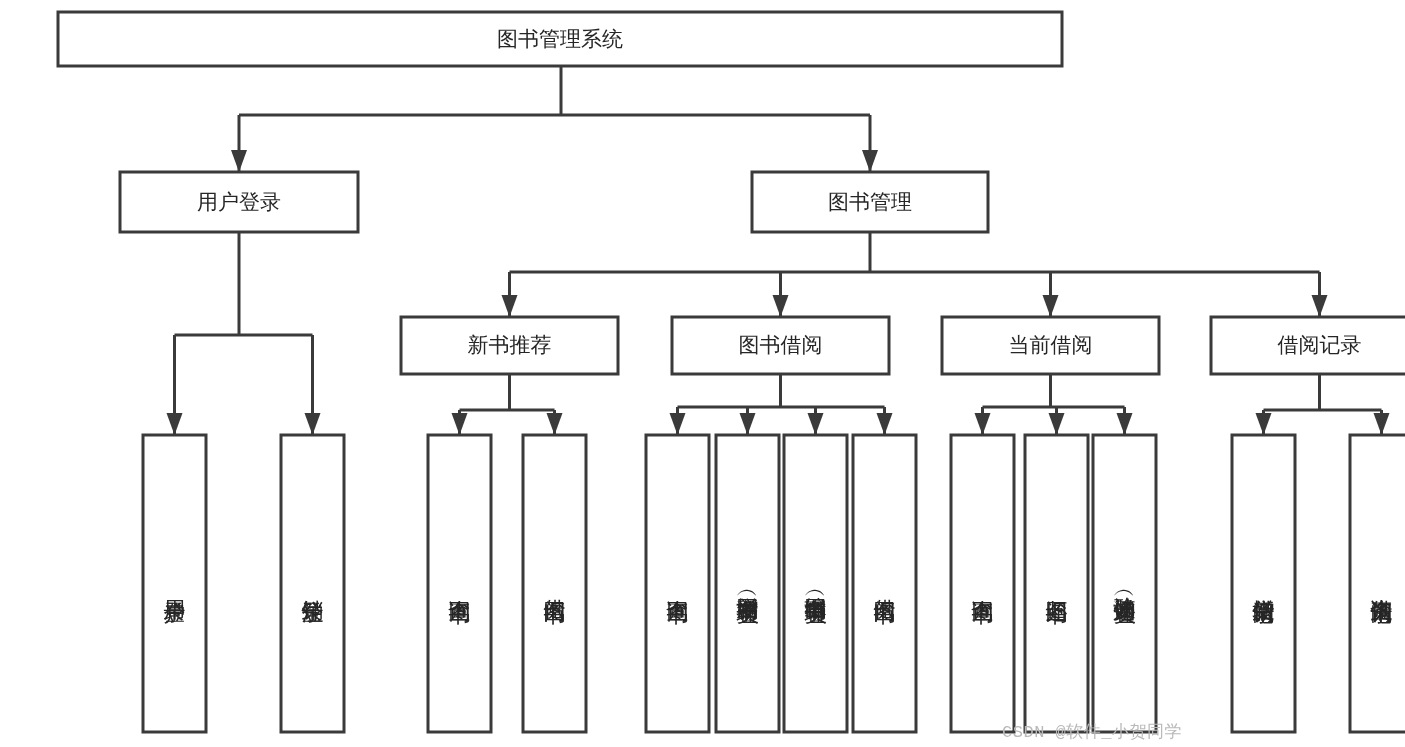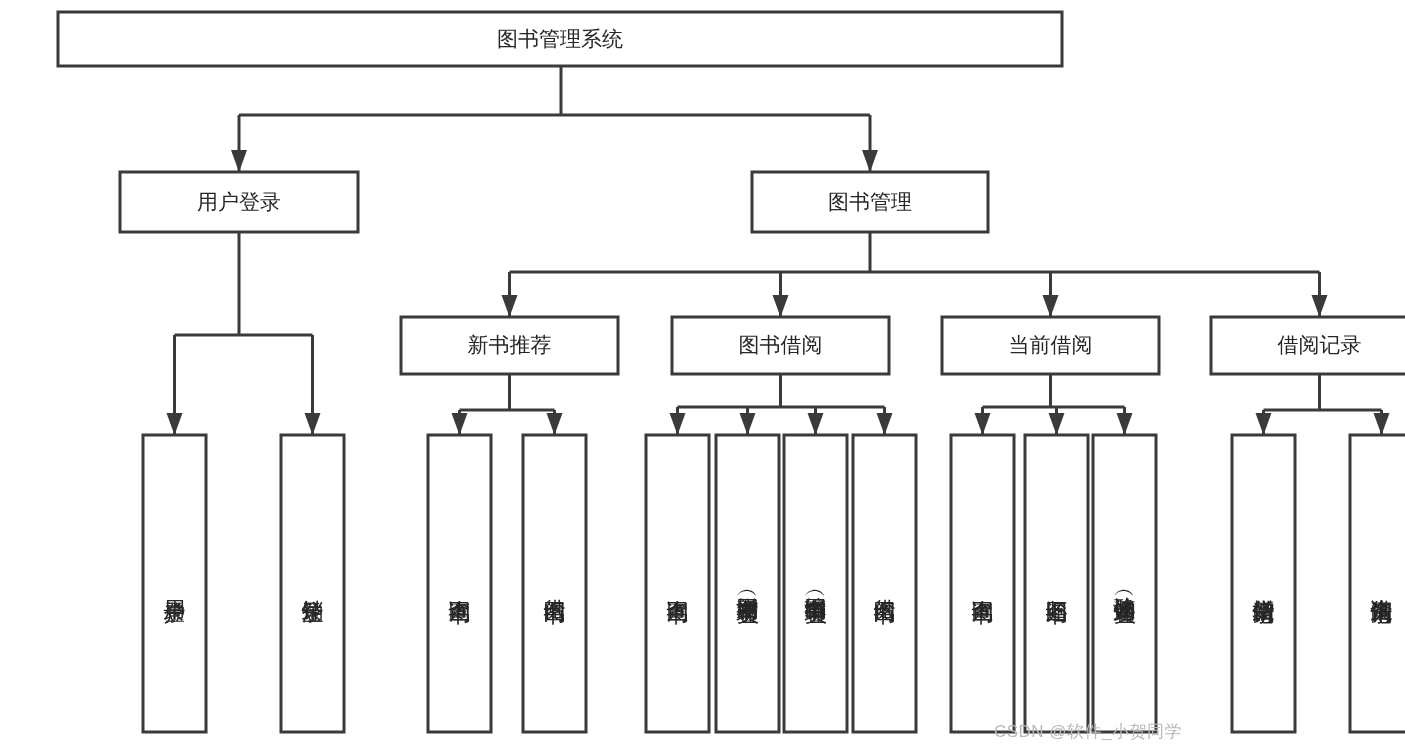--- a/index.html
+++ b/index.html
@@ -64,21 +64,21 @@
     writing-mode: vertical-rl;
     text-orientation: upright;
     letter-spacing: 1px;
     white-space: nowrap;
     text-align: center;
   }
   .watermark {
     position: absolute;
     right: 12px;
     bottom: 4px;
-    font-family: Liberation Sans, sans-serif;
+    font-family: Liberation Mono, monospace;
     font-size: 17px;
     color: #b9b9b9;
     letter-spacing: 0.5px;
     user-select: none;
     white-space: nowrap;
   }
 </style>
 </head>
 <body>
 

